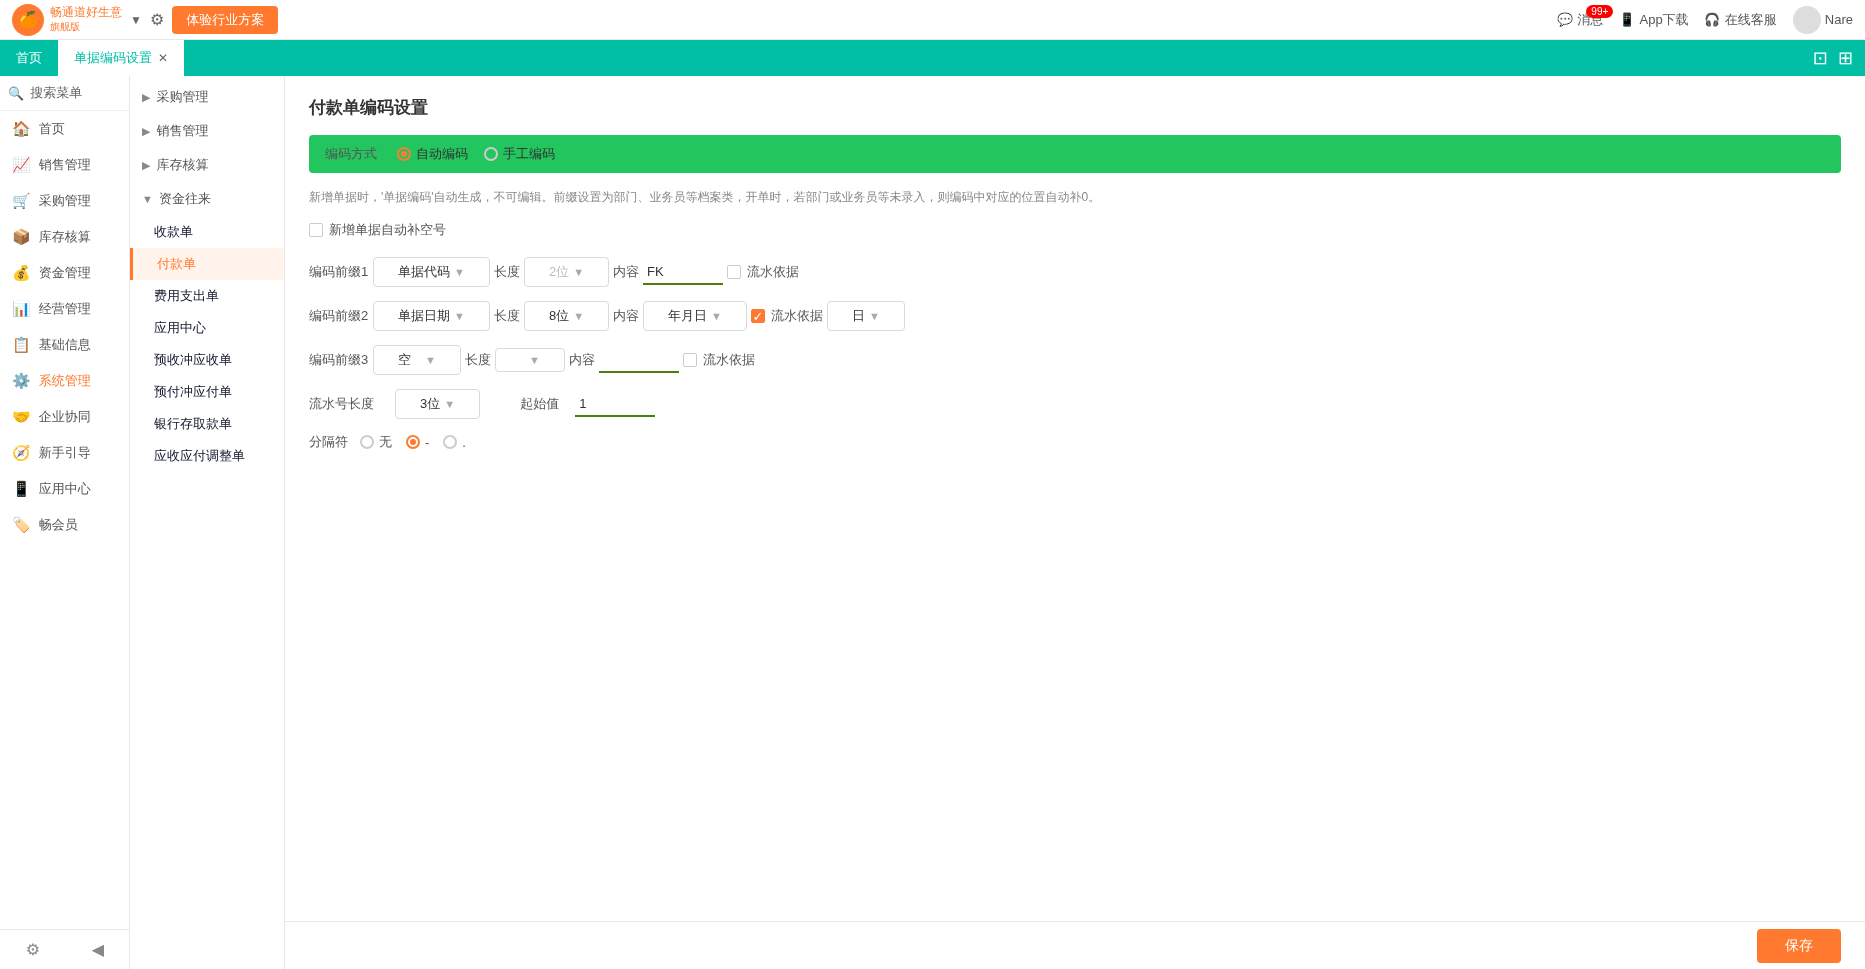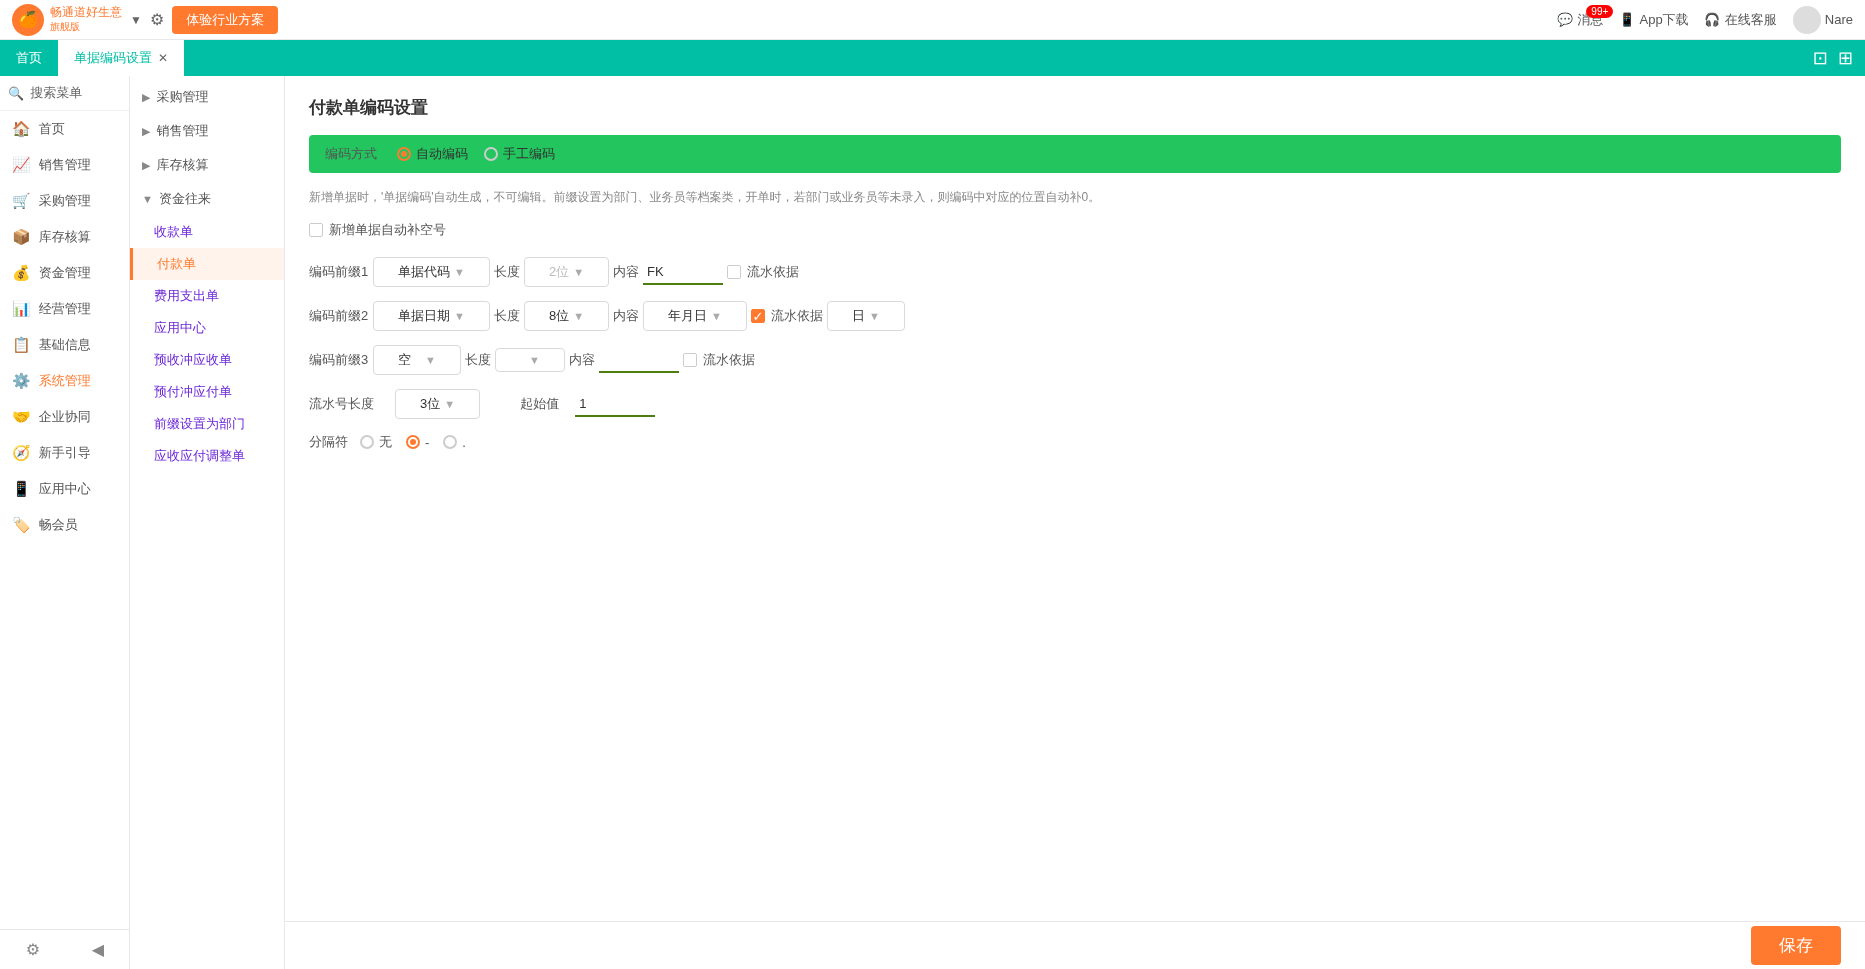--- a/index.html
+++ b/index.html
@@ -114,21 +114,21 @@
       font-size: 13px;
       cursor: pointer;
       display: flex;
       align-items: center;
       gap: 6px;
     }
     .sec-menu-arrow { font-size: 11px; color: #888; }
     .sec-menu-item {
       padding: 7px 12px 7px 24px;
       font-size: 13px;
-      color: #6d28d9;
+      color: #0f172a;
       cursor: pointer;
     }
     .sec-menu-item.active { background: #fff3eb; color: #ff7a2f; border-left: 3px solid #ff7a2f; }
 
     
     .content-area {
       flex: 1;
       overflow-y: auto;
       background: #fff;
       padding: 20px 24px;
@@ -250,21 +250,21 @@
       align-items: center;
       justify-content: flex-end;
       padding-right: 24px;
     }
     .btn-save {
       background: #ff7a2f;
       color: #fff;
       border: none;
       border-radius: 4px;
       padding: 8px 28px;
-      font-size: 17px;
+      font-size: 14px;
       cursor: pointer;
     }
 
     .fake-select {
       border: 1px solid #d9d9d9;
       border-radius: 4px;
       padding: 5px 24px;
       font-size: 13px;
       color: #333;
       background: #fff;
@@ -425,21 +425,21 @@
       <div class="sec-menu-header">
         <span class="sec-menu-arrow">▼</span>
         <span>资金往来</span>
       </div>
       <div class="sec-menu-item">收款单</div>
       <div class="sec-menu-item active">付款单</div>
       <div class="sec-menu-item">费用支出单</div>
       <div class="sec-menu-item">应用中心</div>
       <div class="sec-menu-item">预收冲应收单</div>
       <div class="sec-menu-item">预付冲应付单</div>
-      <div class="sec-menu-item">前缀设置为部门</div>
+      <div class="sec-menu-item">银行存取款单</div>
       <div class="sec-menu-item">应收应付调整单</div>
     </div>
   </div>
 
   <div class="content-area">
     <div class="page-title">付款单编码设置</div>
 
     
     <div class="encoding-method">
       <span class="enc-label">编码方式</span>

